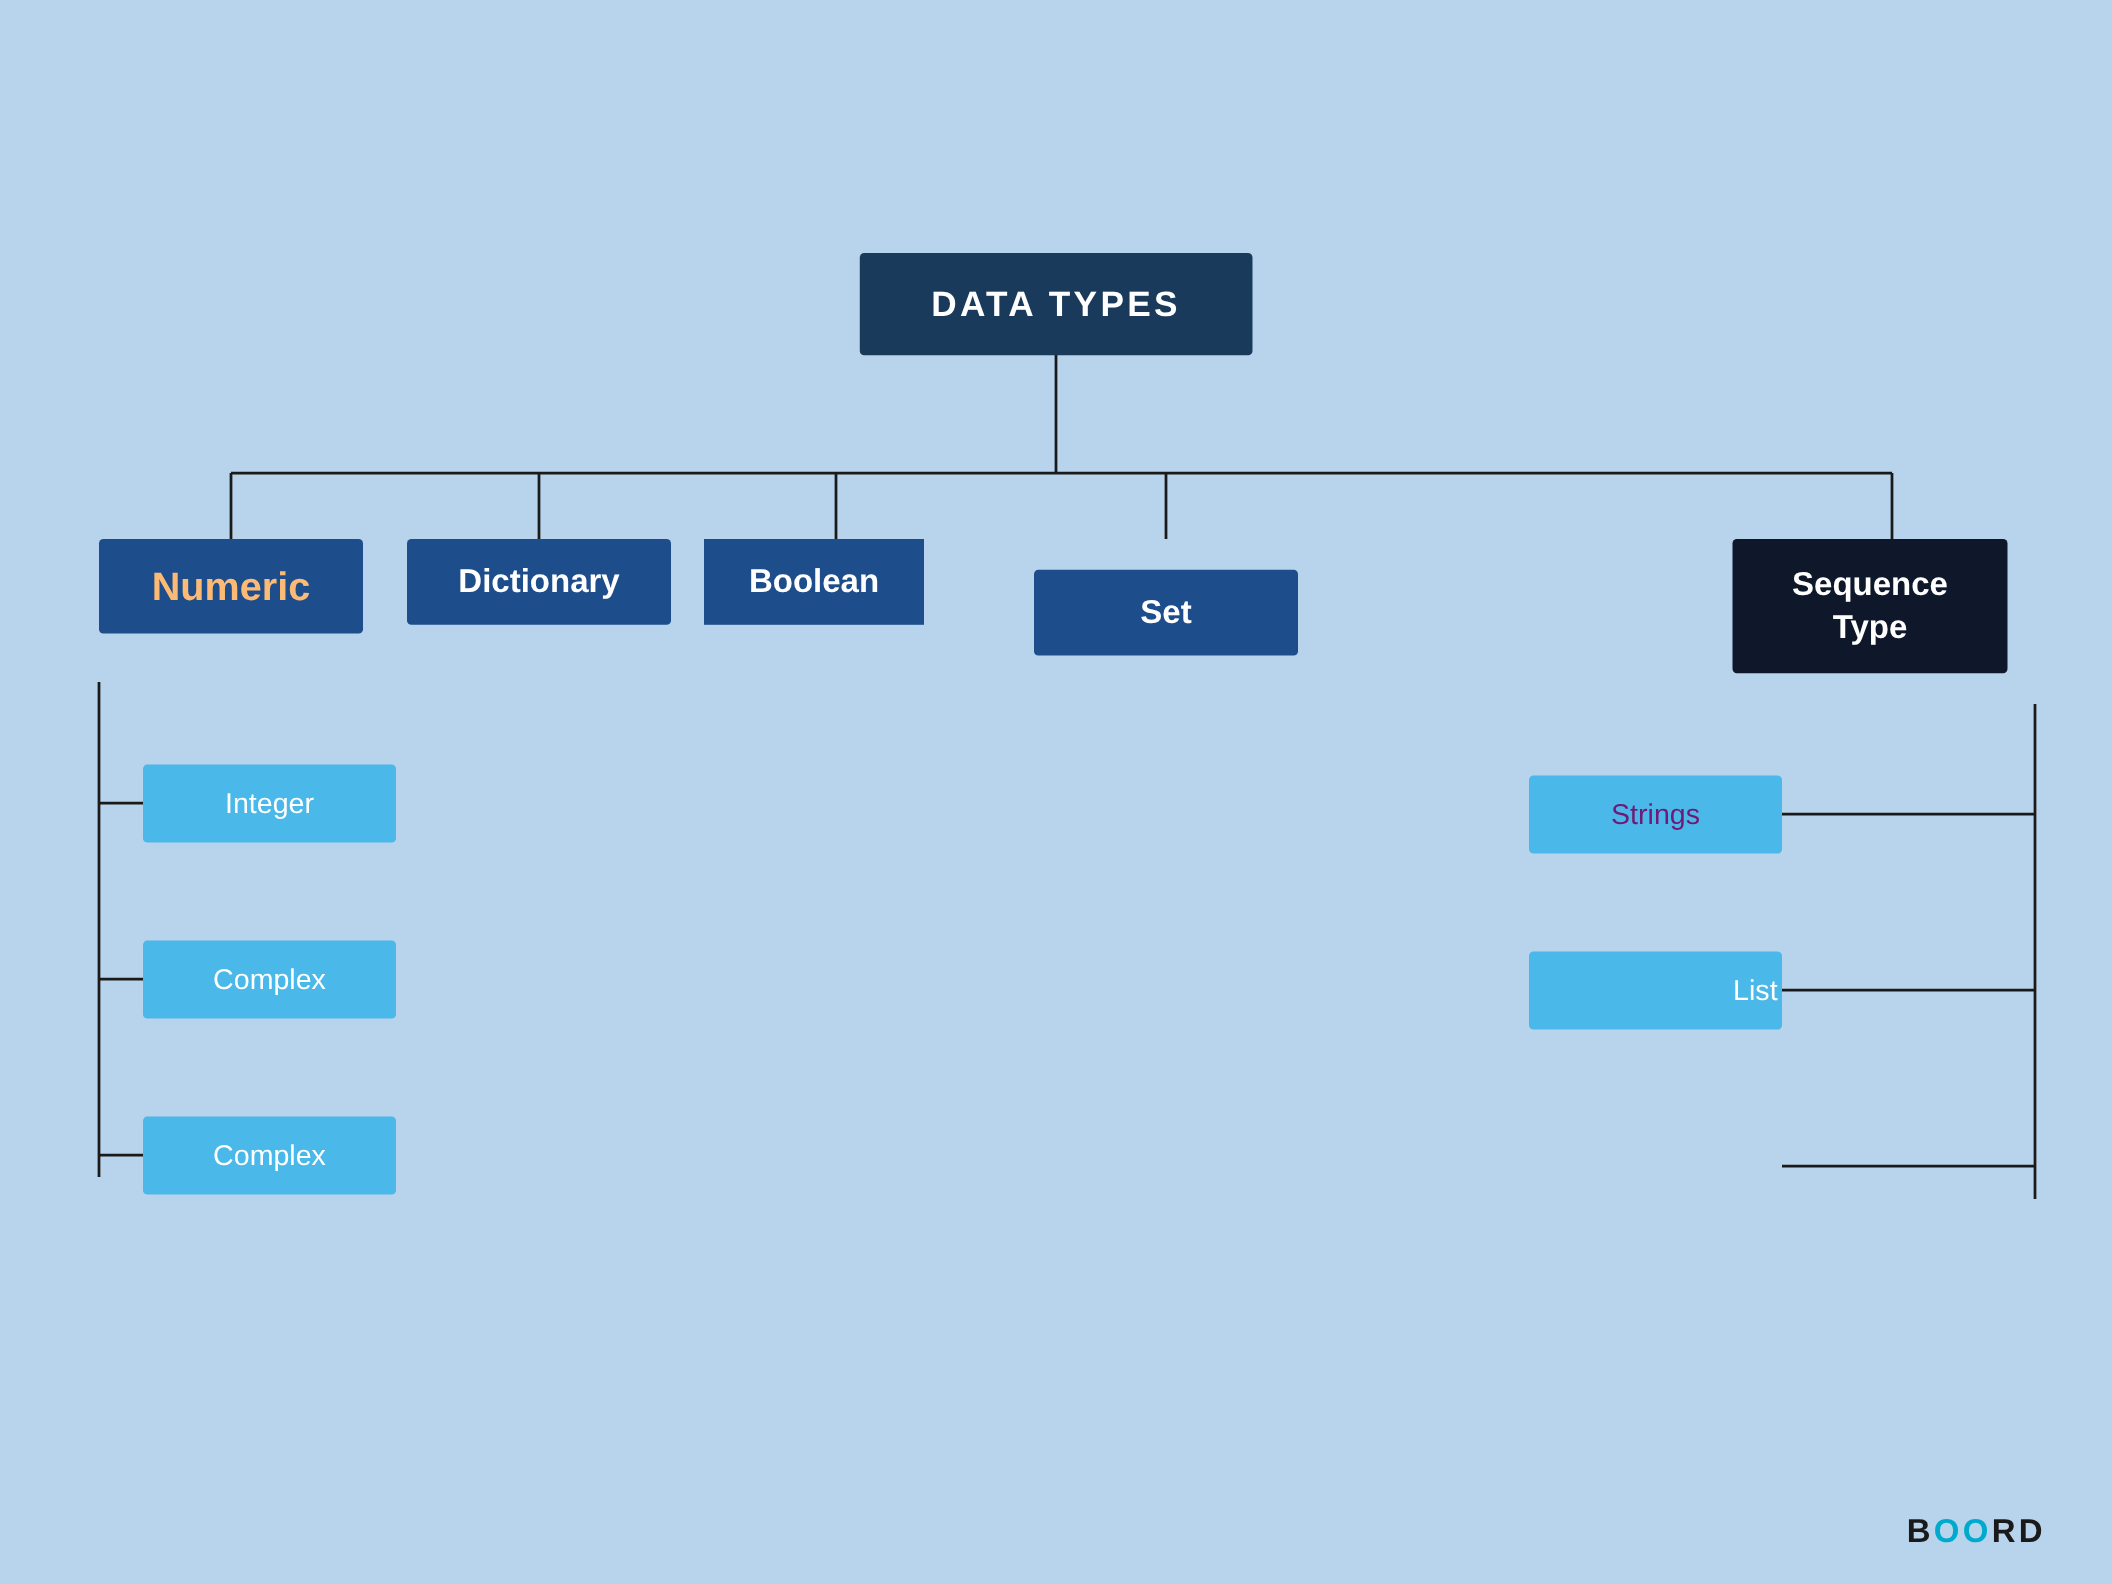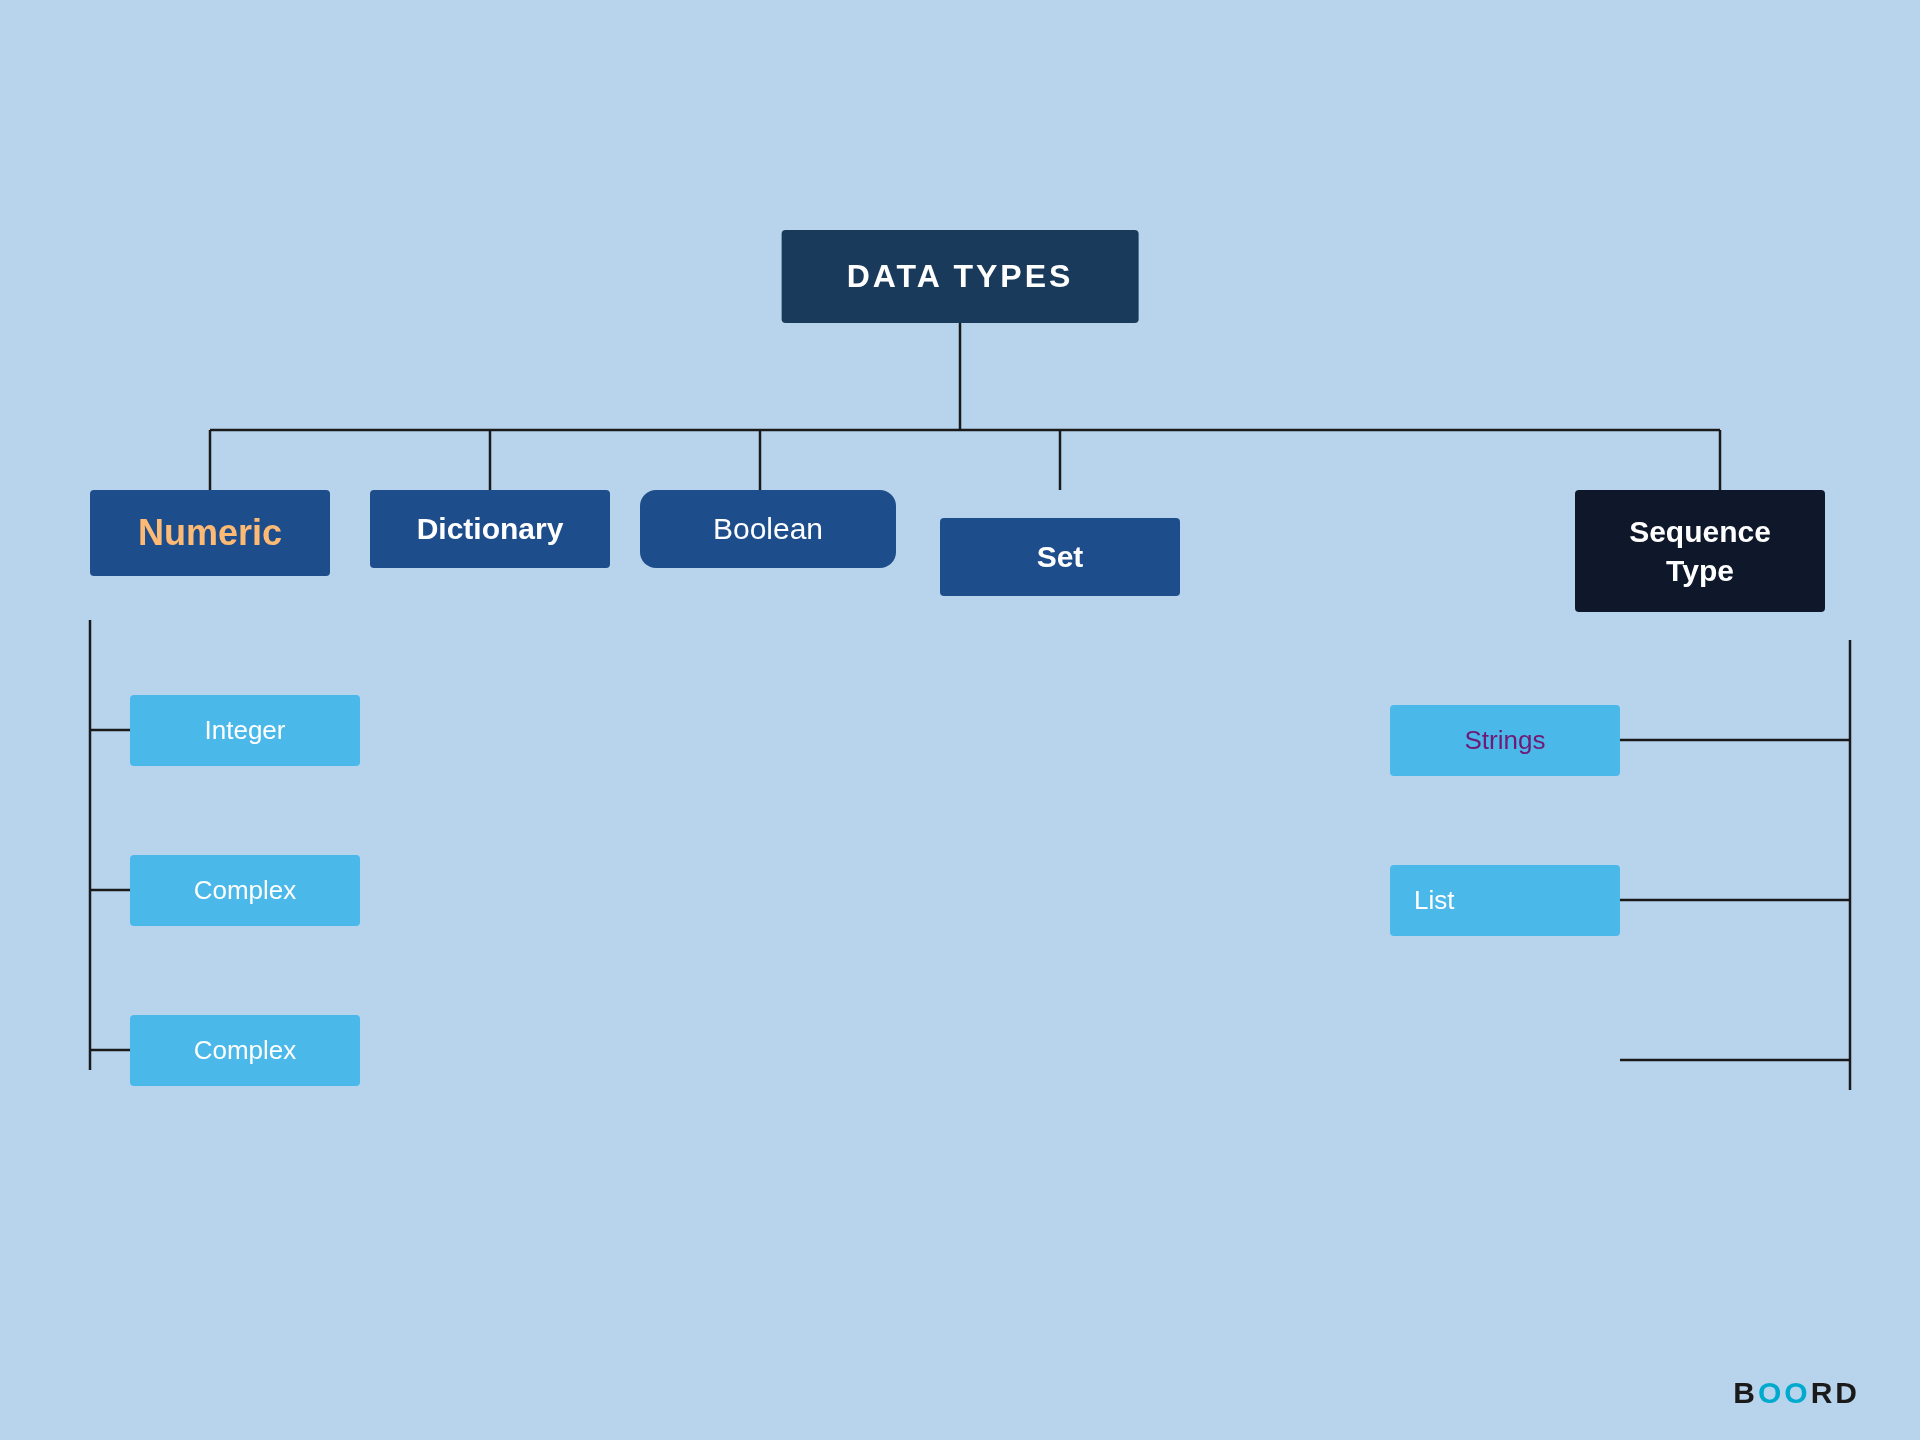--- a/index.html
+++ b/index.html
@@ -86,23 +86,23 @@
               padding:20px 20px; border-radius:4px; text-align:center; z-index:2;">
     <span>Complex</span>
   </div>
 
   <div style="position:absolute; top:490px; left:370px; width:240px;
               background:#1e4d8c; color:white; font-weight:700; font-size:30px;
               padding:22px 20px; border-radius:4px; text-align:center; z-index:2;">
     <span>Dictionary</span>
   </div>
 
-  <div style="position:absolute; top:490px; left:640px; width:256px;
-              background:#1e4d8c; color:white; font-weight:400; font-size:30px;
-              padding:22px 20px; border-radius:16px; text-align:center; z-index:2;">
+  <div style="position:absolute; top:490px; left:640px; width:200px;
+              background:#1e4d8c; color:white; font-weight:700; font-size:30px;
+              padding:22px 20px; border-radius:0; text-align:center; z-index:2;">
     <span>Boolean</span>
   </div>
 
   <div style="position:absolute; top:518px; left:940px; width:240px;
               background:#1e4d8c; color:white; font-weight:700; font-size:30px;
               padding:22px 20px; border-radius:4px; text-align:center; z-index:2;">
     <span>Set</span>
   </div>
 
   <div style="position:absolute; top:490px; left:1548px; width:250px;
@@ -112,21 +112,21 @@
   </div>
 
   <div style="position:absolute; top:705px; left:1390px; width:230px;
               background:#4ab8e8; color:#701a75; font-size:26px;
               padding:20px 20px; border-radius:4px; text-align:center; z-index:2;">
     <span>Strings</span>
   </div>
 
   <div style="position:absolute; top:865px; left:1390px; width:230px;
               background:#4ab8e8; color:white; font-size:26px;
-              padding:20px 24px; border-radius:4px; text-align:left; z-index:2;">
+              padding:20px 4px; border-radius:4px; text-align:right; z-index:2;">
     <span>List</span>
   </div>
 
 
   <div style="position:absolute; bottom:30px; right:60px; font-size:30px; font-weight:900; letter-spacing:3px; color:#1a1a1a;">
     B<span style="color:#00aacc;">OO</span>RD
   </div>
 
 </div>
 

